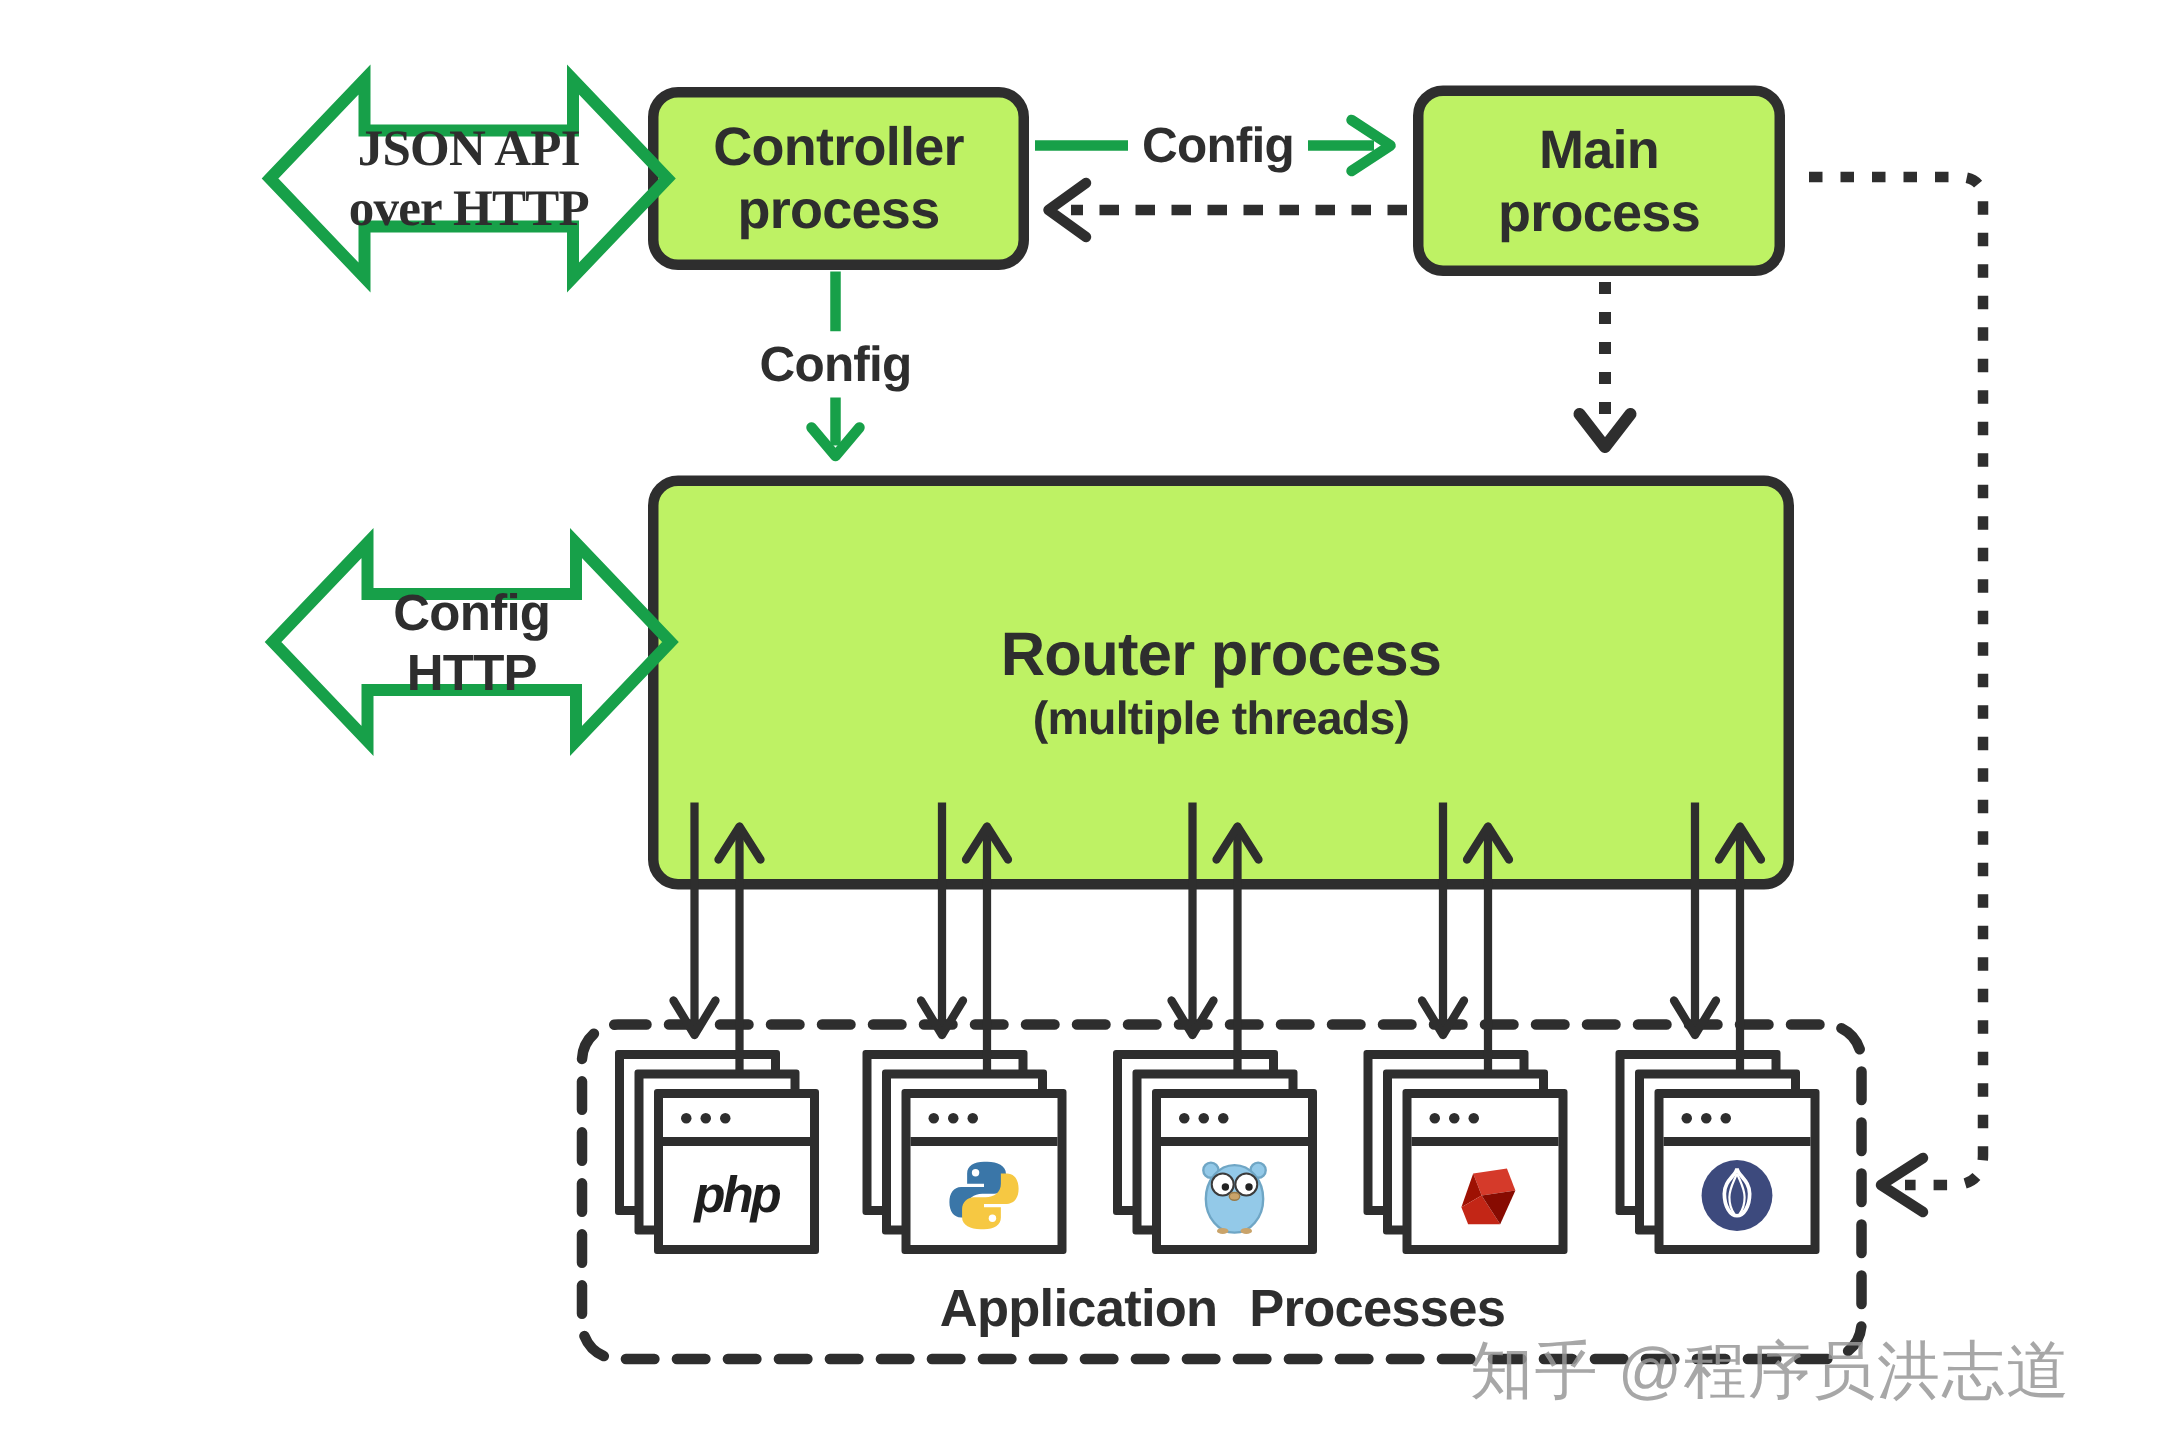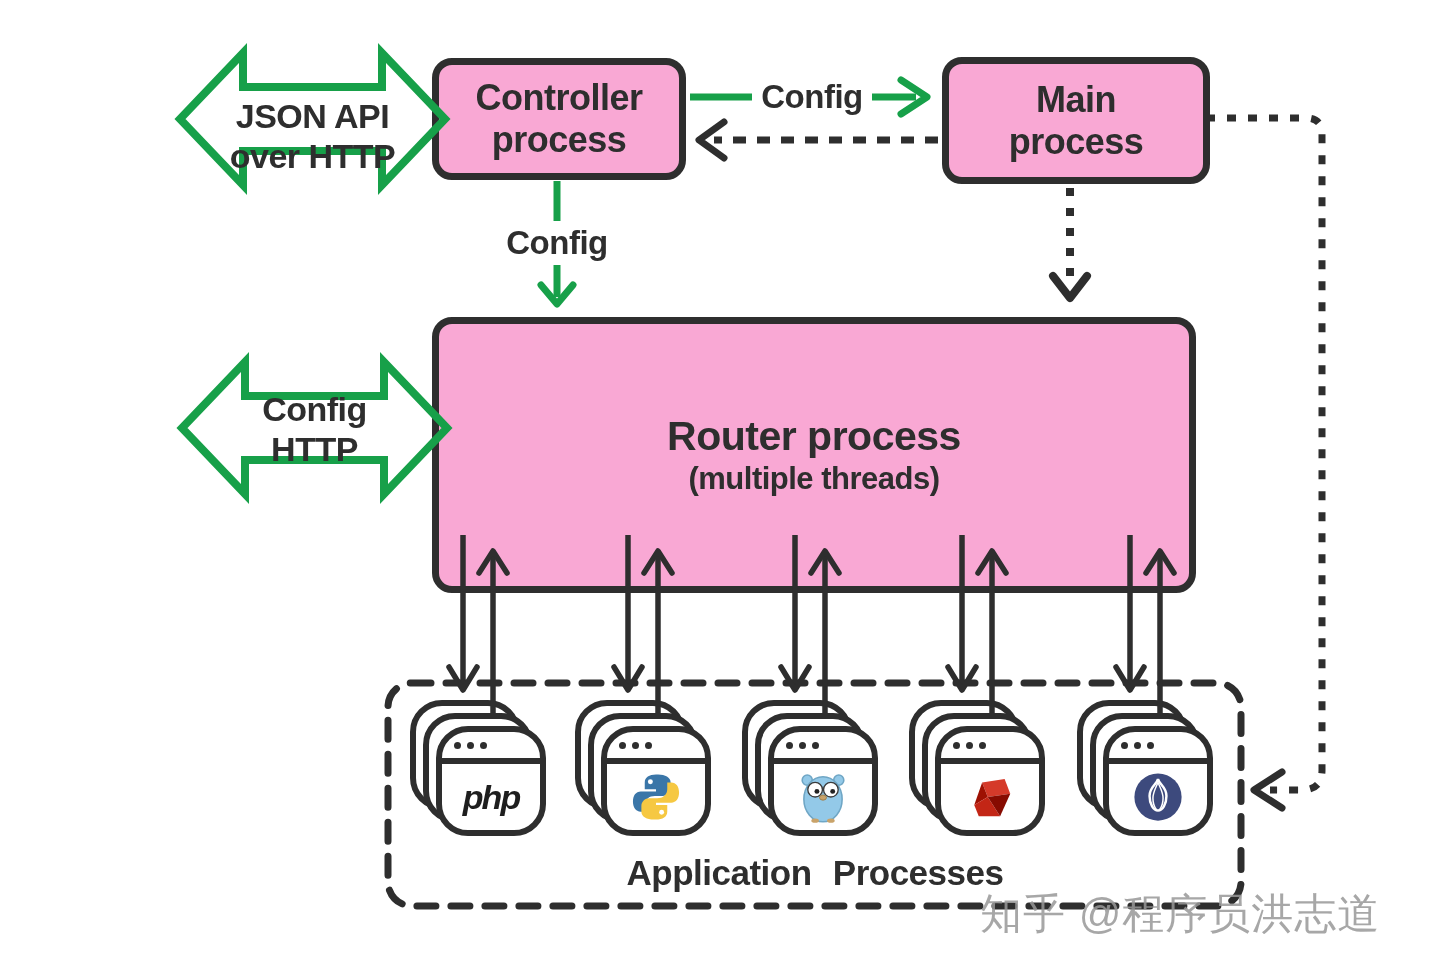--- a/index.html
+++ b/index.html
@@ -2,50 +2,50 @@
 <html><head>
 <meta charset="utf-8">
 <style>
   html,body{margin:0;padding:0;background:#fff;}
   .canvas{position:relative;width:1440px;height:964px;background:#ffffff;overflow:hidden;
           font-family:"Liberation Sans",sans-serif;color:#2e2e2e;}
   .layer{position:absolute;left:0;top:0;pointer-events:none;}
 
   
   .node{position:absolute;box-sizing:border-box;border:7px solid #2e2e2e;border-radius:20px;
-        background:#f9a8d4;display:flex;flex-direction:column;align-items:center;justify-content:center;
+        background:#bef264;display:flex;flex-direction:column;align-items:center;justify-content:center;
         font-weight:bold;letter-spacing:-0.5px;text-align:center;}
   .node .l{font-size:36px;line-height:42px;}
   #controller-box{left:432px;top:58px;width:254px;height:122px;}
-  #main-box{left:942px;top:57px;width:268px;height:127px;}
+  #main-box{left:942px;top:57px;width:248px;height:127px;}
   #router-box{left:432px;top:317px;width:764px;height:276px;}
   #router-box .title{font-size:41px;line-height:48px;}
   #router-box .subtitle{font-size:31px;line-height:38px;}
 
   
   .arrow-label{position:absolute;background:#fff;font-weight:bold;font-size:33px;
                display:flex;align-items:center;justify-content:center;letter-spacing:-0.5px;}
   #config-top-label{left:752px;top:74px;width:120px;height:46px;}
   #config-left-label{left:498px;top:221px;width:118px;height:44px;}
 
   
   .darrow-text{position:absolute;font-weight:bold;font-size:34px;line-height:40px;
                text-align:center;letter-spacing:-0.5px;}
-  #json-api-text{left:200px;top:96px;width:225px;}
+  #json-api-text{left:200px;top:80px;width:225px;font-family:Liberation Serif, serif;}
   #client-text{left:207px;top:389px;width:215px;}
 
   #app-processes-label{position:absolute;left:510px;top:853px;width:610px;text-align:center;
                        font-size:35px;font-weight:bold;word-spacing:12px;letter-spacing:-0.5px;}
   #watermark{position:absolute;left:980px;top:886px;width:430px;text-align:left;
              font-size:42px;color:rgba(152,152,152,0.85);letter-spacing:1px;}
 
   
   .stack{position:absolute;top:700px;width:138px;height:138px;}
   .win{position:absolute;width:110px;height:110px;box-sizing:border-box;background:#fff;
-       border:6px solid #2e2e2e;border-radius:32px;}
+       border:6px solid #2e2e2e;border-radius:2px;}
   .win.p2{left:13px;top:13px;}
   .win.p3{left:26px;top:26px;}
   .win-bar{height:26px;border-bottom:6px solid #2e2e2e;display:flex;align-items:center;
            gap:6px;padding-left:12px;}
   .dot{width:7px;height:7px;border-radius:50%;background:#2e2e2e;}
   .win-body{height:66px;display:flex;align-items:center;justify-content:center;}
   .php-text{font-size:34px;font-weight:bold;font-style:italic;color:#1e1e1e;letter-spacing:-2px;}
 
   #stack-php{left:410px;}  #stack-python{left:575px;} #stack-go{left:742px;}
   #stack-ruby{left:909px;} #stack-perl{left:1077px;}

